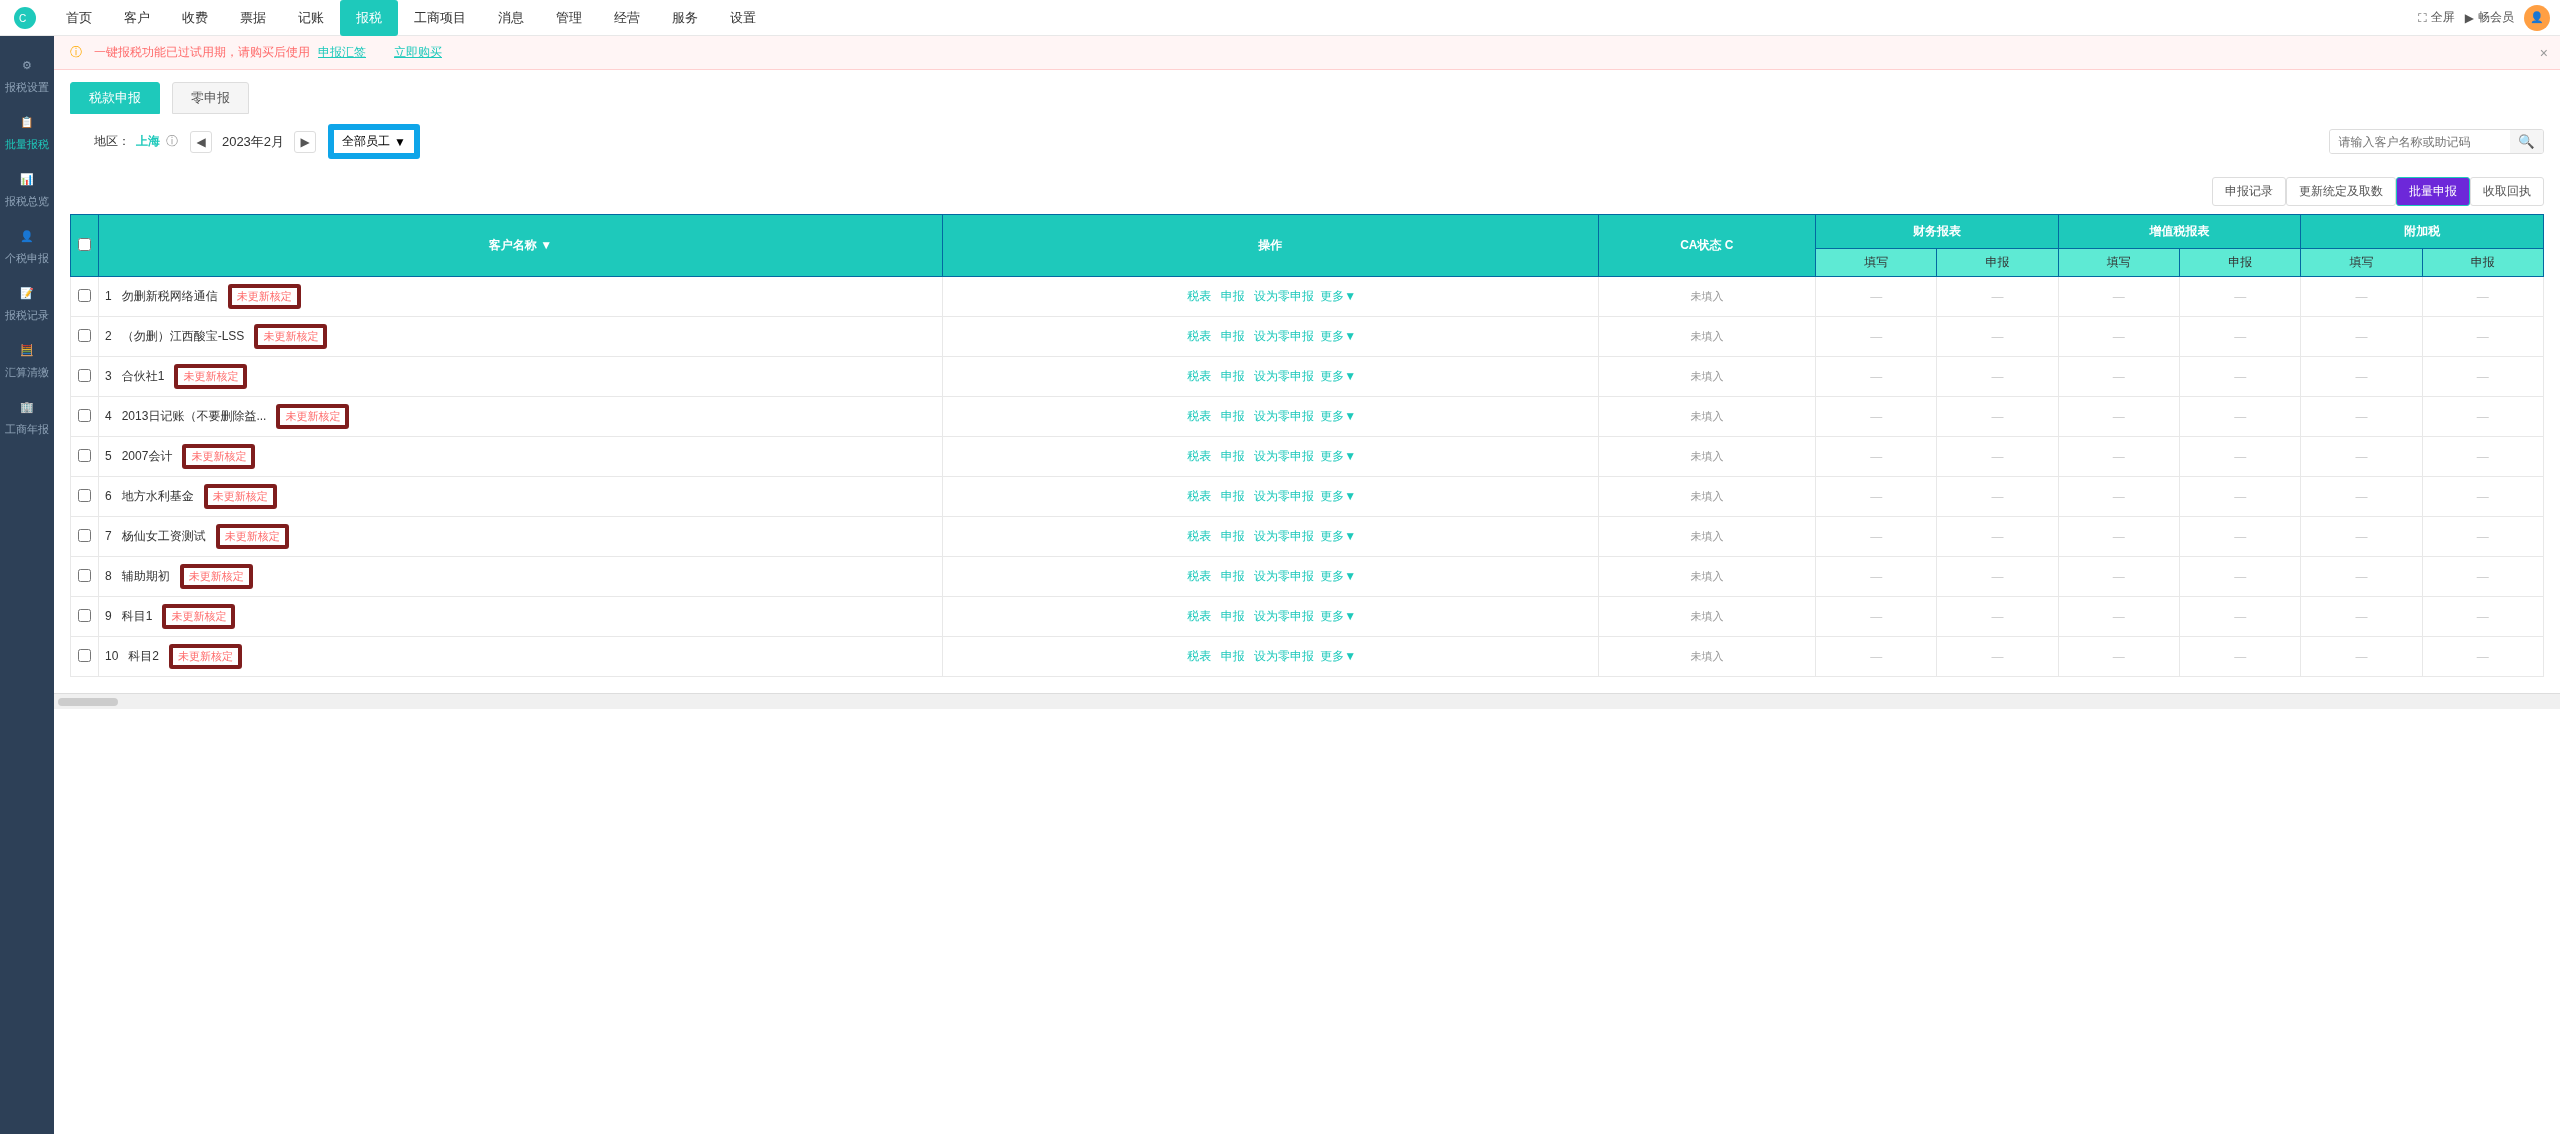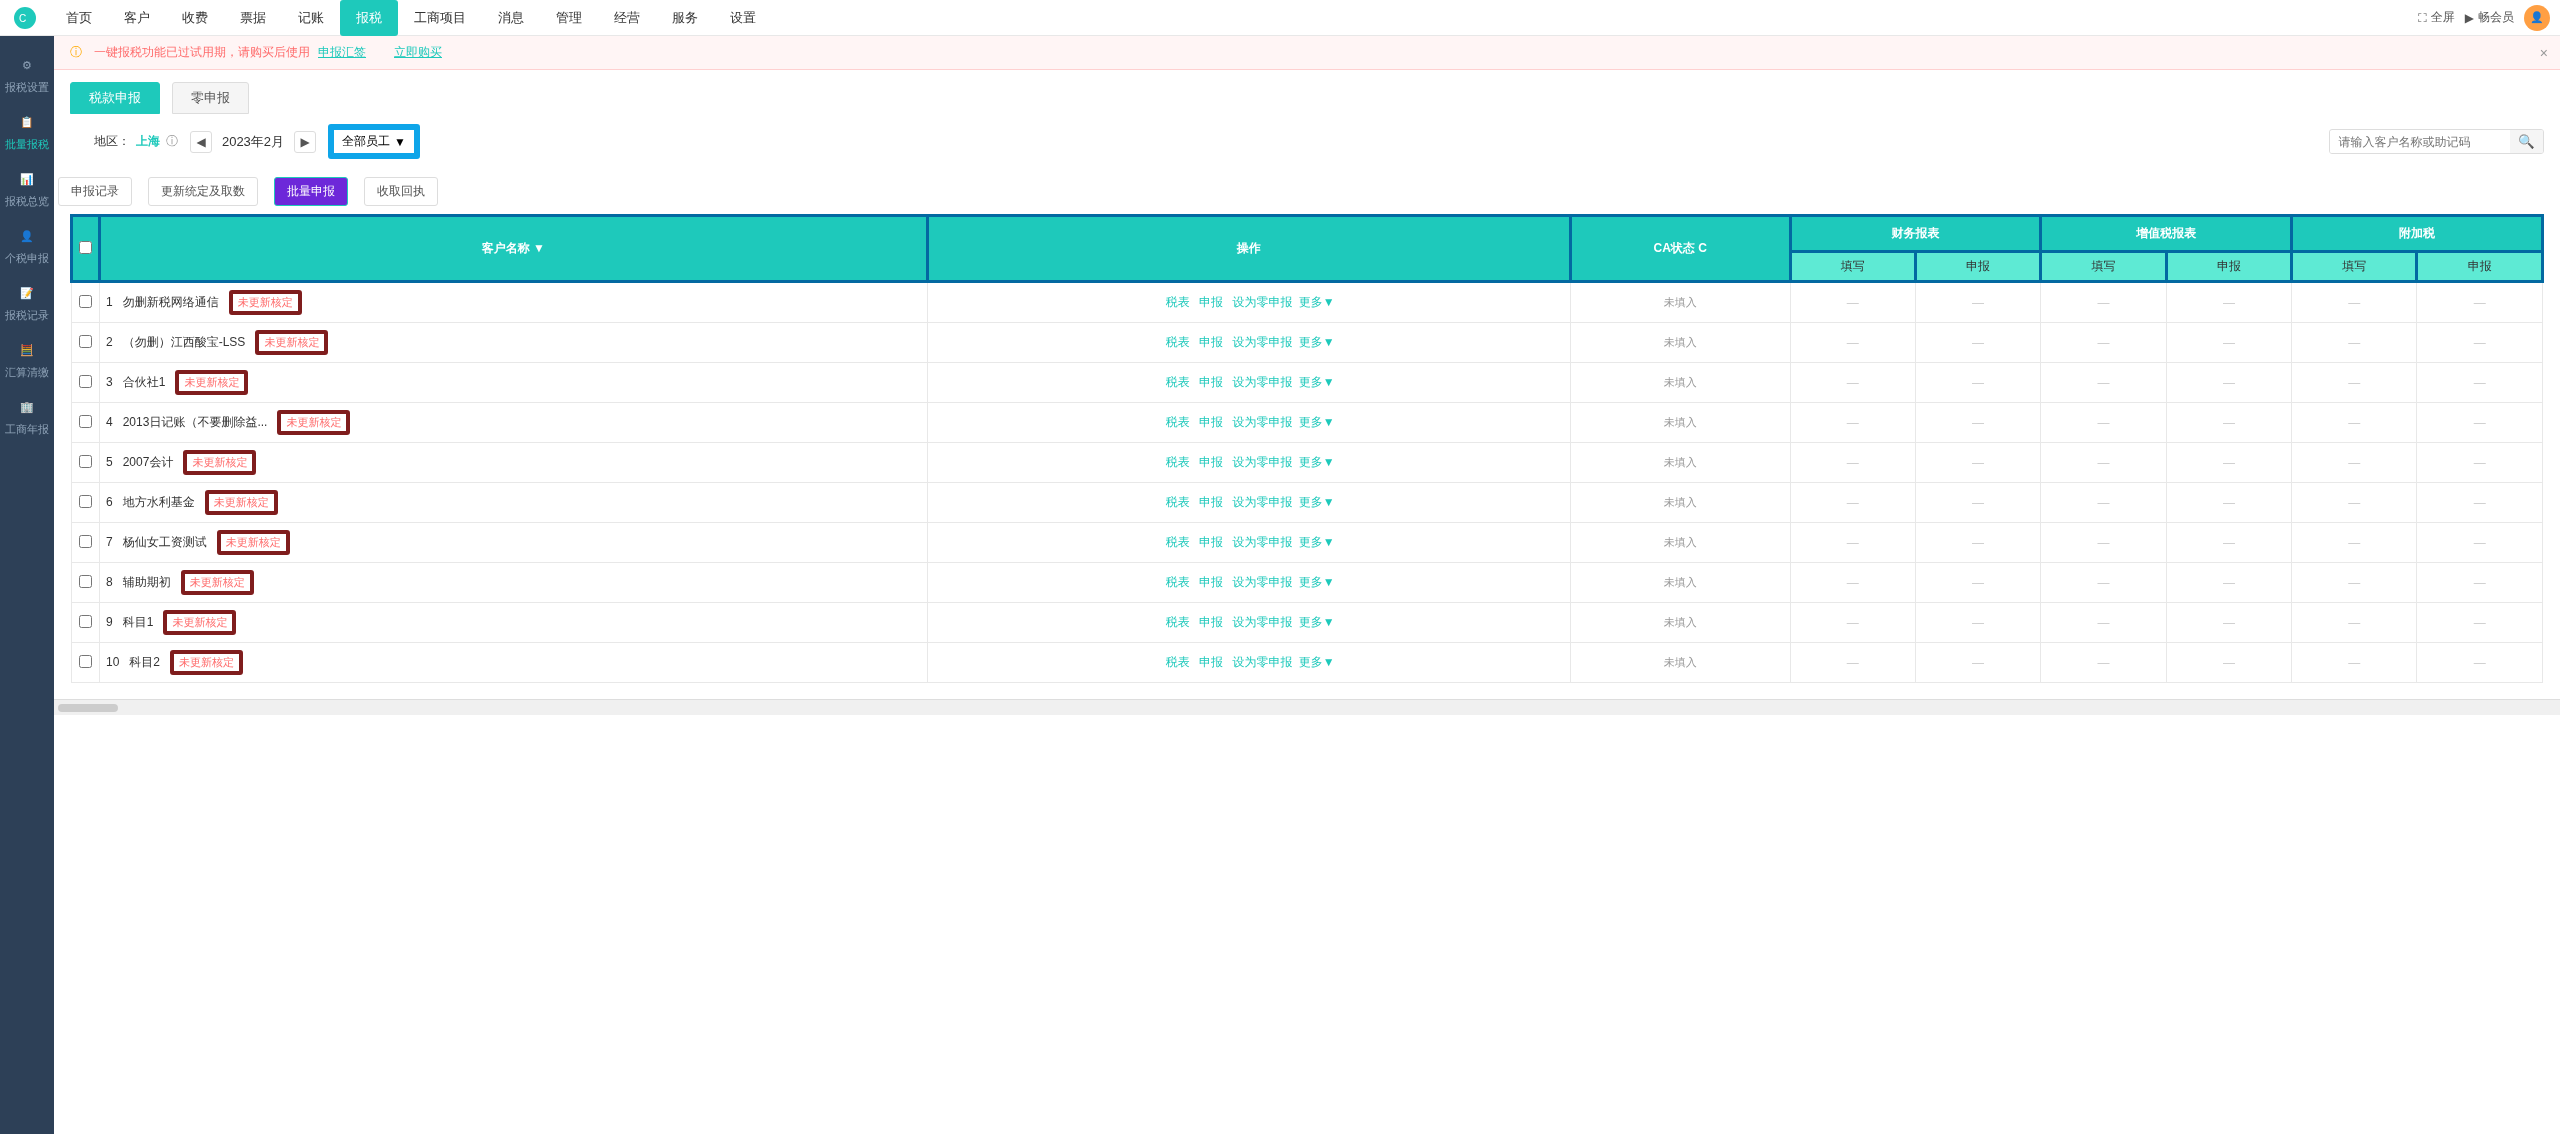--- a/index.html
+++ b/index.html
@@ -54,29 +54,29 @@
     .search-box { margin-left: auto; display: flex; align-items: center; border: 1px solid #ddd; border-radius: 3px; overflow: hidden; }
     .search-input { border: none; outline: none; padding: 4px 8px; font-size: 12px; width: 180px; color: #999; }
     .search-btn { background: #f5f5f5; border: none; padding: 4px 8px; cursor: pointer; color: #999; }
 
     
     .taxpayer-tabs { padding: 0 16px 8px; display: flex; gap: 20px; border-bottom: 2px solid #1ec9bb; }
     .taxpayer-tab { font-size: 13px; color: #555; cursor: pointer; padding-bottom: 6px; }
     .taxpayer-tab.active { color: #1ec9bb; border-bottom: 2px solid #1ec9bb; font-weight: bold; margin-bottom: -2px; }
 
     
-    .action-bar { padding: 8px 4px; display: flex; align-items: center; gap: 16px; justify-content: flex-start; }
+    .action-bar { padding: 8px 16px; display: flex; align-items: center; gap: 0; justify-content: flex-end; }
     .action-btn { padding: 5px 12px; border: 1px solid #ddd; background: #fff; border-radius: 3px; cursor: pointer; font-size: 12px; color: #555; }
     .action-btn.primary { background: #6d28d9; color: #fff; border-color: #1ec9bb; }
     .action-btn.secondary { background: #fff; color: #555; }
 
     
     .table-container { padding: 0 16px 16px; overflow-x: auto; }
     table { width: 100%; border-collapse: collapse; font-size: 12px; }
-    thead tr th { background: #1ec9bb; color: #fff; padding: 8px 6px; text-align: center; border: 3px solid #0369a1; white-space: nowrap; }
+    thead tr th { background: #1ec9bb; color: #fff; padding: 8px 6px; text-align: center; border: 1px solid #0369a1; white-space: nowrap; }
     thead tr.sub-header th { background: #5eead4; color: #333; font-weight: normal; padding: 5px 6px; }
     tbody tr { border-bottom: 1px solid #f0f0f0; }
     tbody tr td { padding: 7px 6px; border: 1px solid #e8e8e8; text-align: center; color: #333; white-space: nowrap; }
     .client-name-cell { text-align: left !important; }
     .checkbox-cell { width: 28px; }
     .status-badge { display: inline-block; padding: 1px 5px; border: 4px solid #7f1d1d; border-radius: 3px; color: #ff6b6b; font-size: 11px; }
     .op-link { color: #1ec9bb; cursor: pointer; margin: 0 3px; }
     .op-more { color: #1ec9bb; cursor: pointer; }
     .ca-status { color: #999; font-size: 11px; }
     .dash { color: #ccc; }

